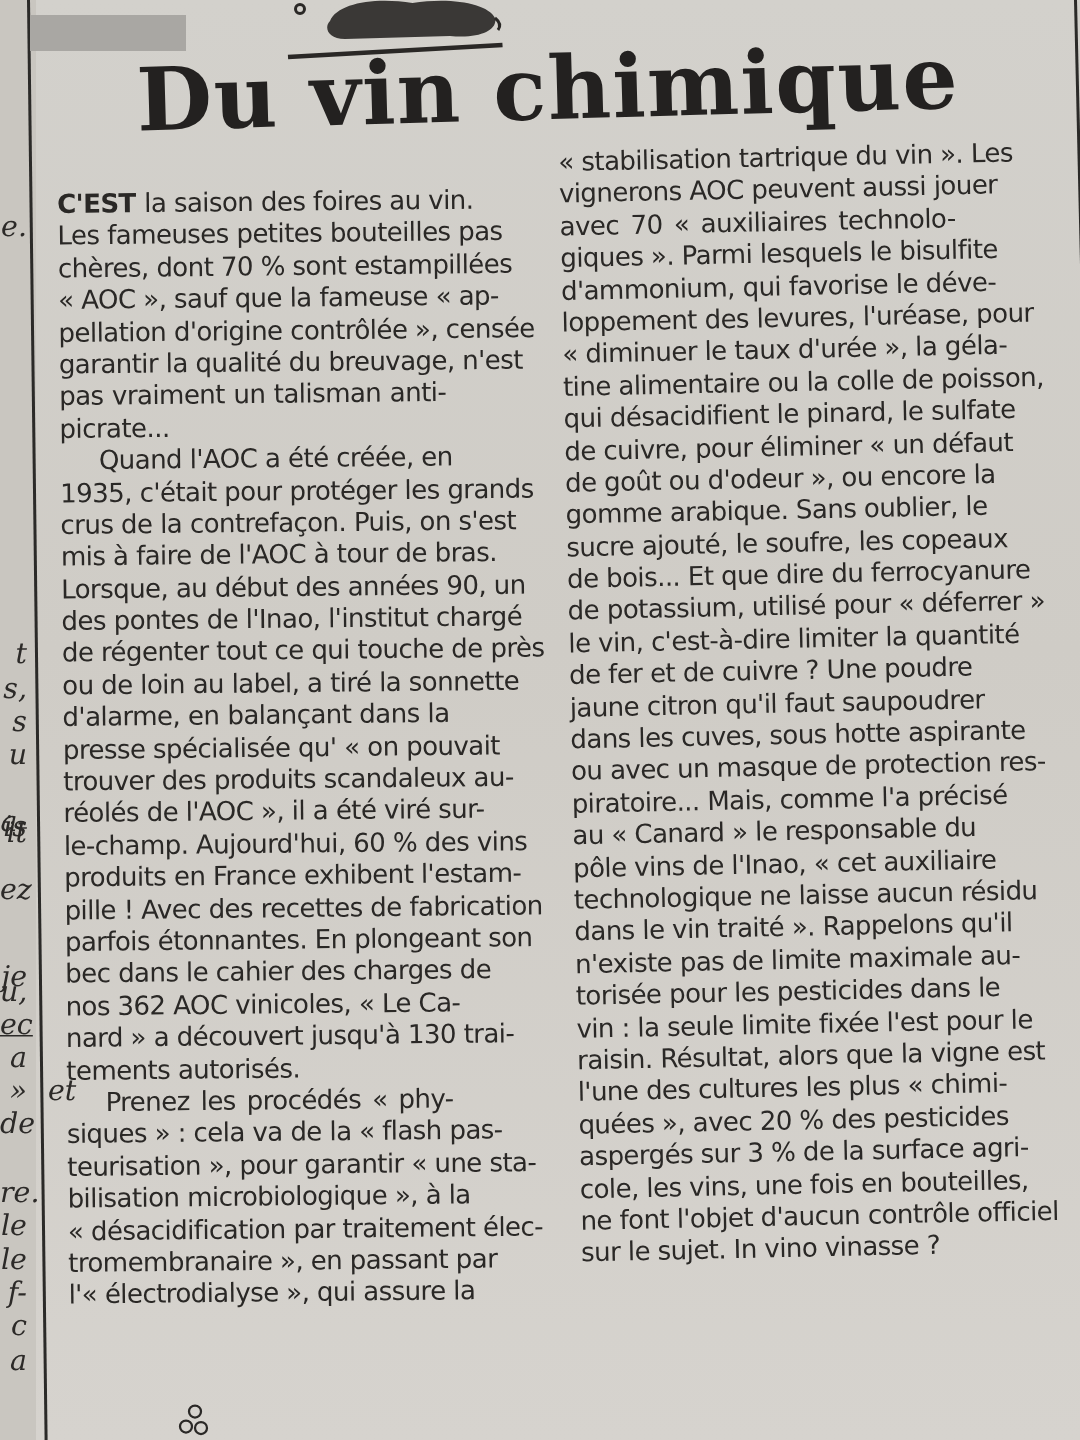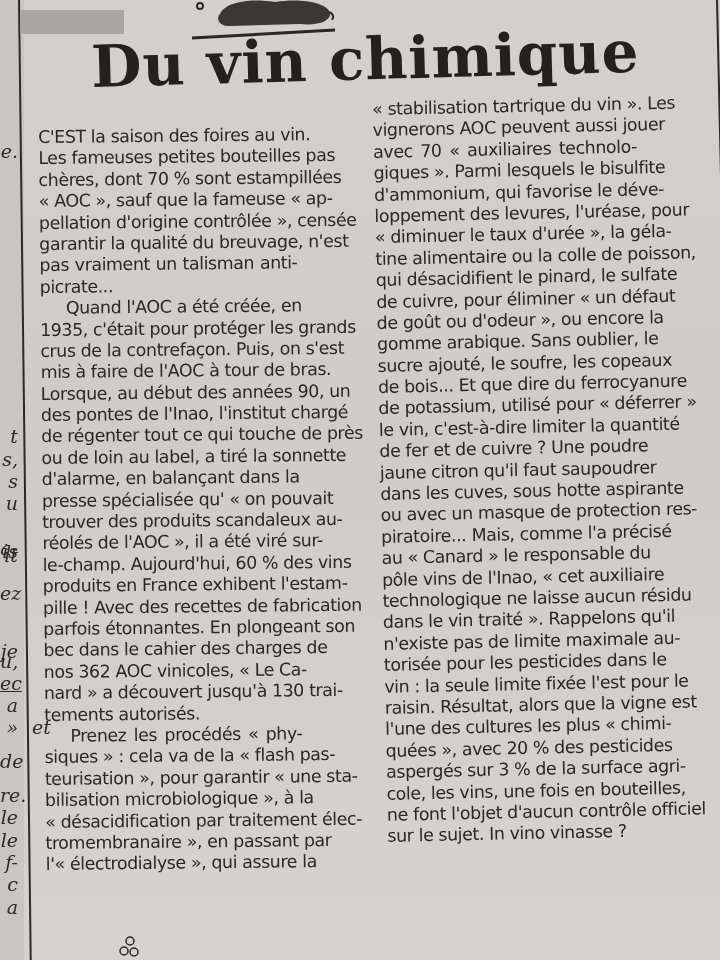--- a/index.html
+++ b/index.html
@@ -48,21 +48,21 @@
   .col {
     position: absolute; width: 258px;
     font-size: 17.4px; line-height: 21.4px; letter-spacing: -0.4px;
     text-align: justify; color: #2a2826;
   }
   .col-left { left: 38px; top: 127px; transform: rotate(-0.6deg); transform-origin: top left; }
   .col-right { left: 372px; top: 99px; width: 264px; transform: rotate(-1.2deg); transform-origin: top left; }
   .line { display: block; white-space: nowrap; text-align-last: justify; height: 21.4px; }
   .line.last { text-align-last: left; }
   .line.indent { padding-left: 26px; }
-  .lead { font-weight: normal; }
+  .lead { font-weight: bold; }
   .bottom-doodle { position: absolute; left: 110px; top: 935px; width: 40px; height: 25px; }
 </style>
 </head>
 <body>
 
 <div class="paper"></div>
 <div class="left-strip"></div>
 <div class="left-rule"></div>
 <div class="right-rule"></div>
 <div class="gray-bar"></div>
@@ -84,21 +84,21 @@
     <div class="margin-frag" style="top: 492px;">u</div>
     <div class="margin-frag" style="top: 544px;">it</div>
     <div class="margin-frag" style="top: 537px;">a-</div>
     <div class="margin-frag" style="top: 540px;">is</div>
     <div class="margin-frag" style="top: 582px;">ez</div>
     <div class="margin-frag" style="top: 640px;">je</div>
     <div class="margin-frag" style="top: 650px;">u,</div>
     <div class="margin-frag" style="top: 672px; text-decoration: underline;">ec</div>
     <div class="margin-frag" style="top: 694px;">a »</div>
     <div class="margin-frag" style="top: 716px; padding-left: 32px;">et</div>
-    <div class="margin-frag" style="top: 738px; margin-top: 12px;">de</div>
+    <div class="margin-frag" style="top: 738px;">de</div>
     <div class="margin-frag" style="top: 784px; text-align: center;">re.</div>
     <div class="margin-frag" style="top: 806px;">le</div>
     <div class="margin-frag" style="top: 829px;">le</div>
     <div class="margin-frag" style="top: 851px;">f-</div>
     <div class="margin-frag" style="top: 873px;">c</div>
     <div class="margin-frag" style="top: 896px;">a</div>
   </div>
 
 <div class="col col-left" id="col-left">
     <span class="line"><span class="lead">C'EST </span><span>la saison des foires au vin.</span></span>

